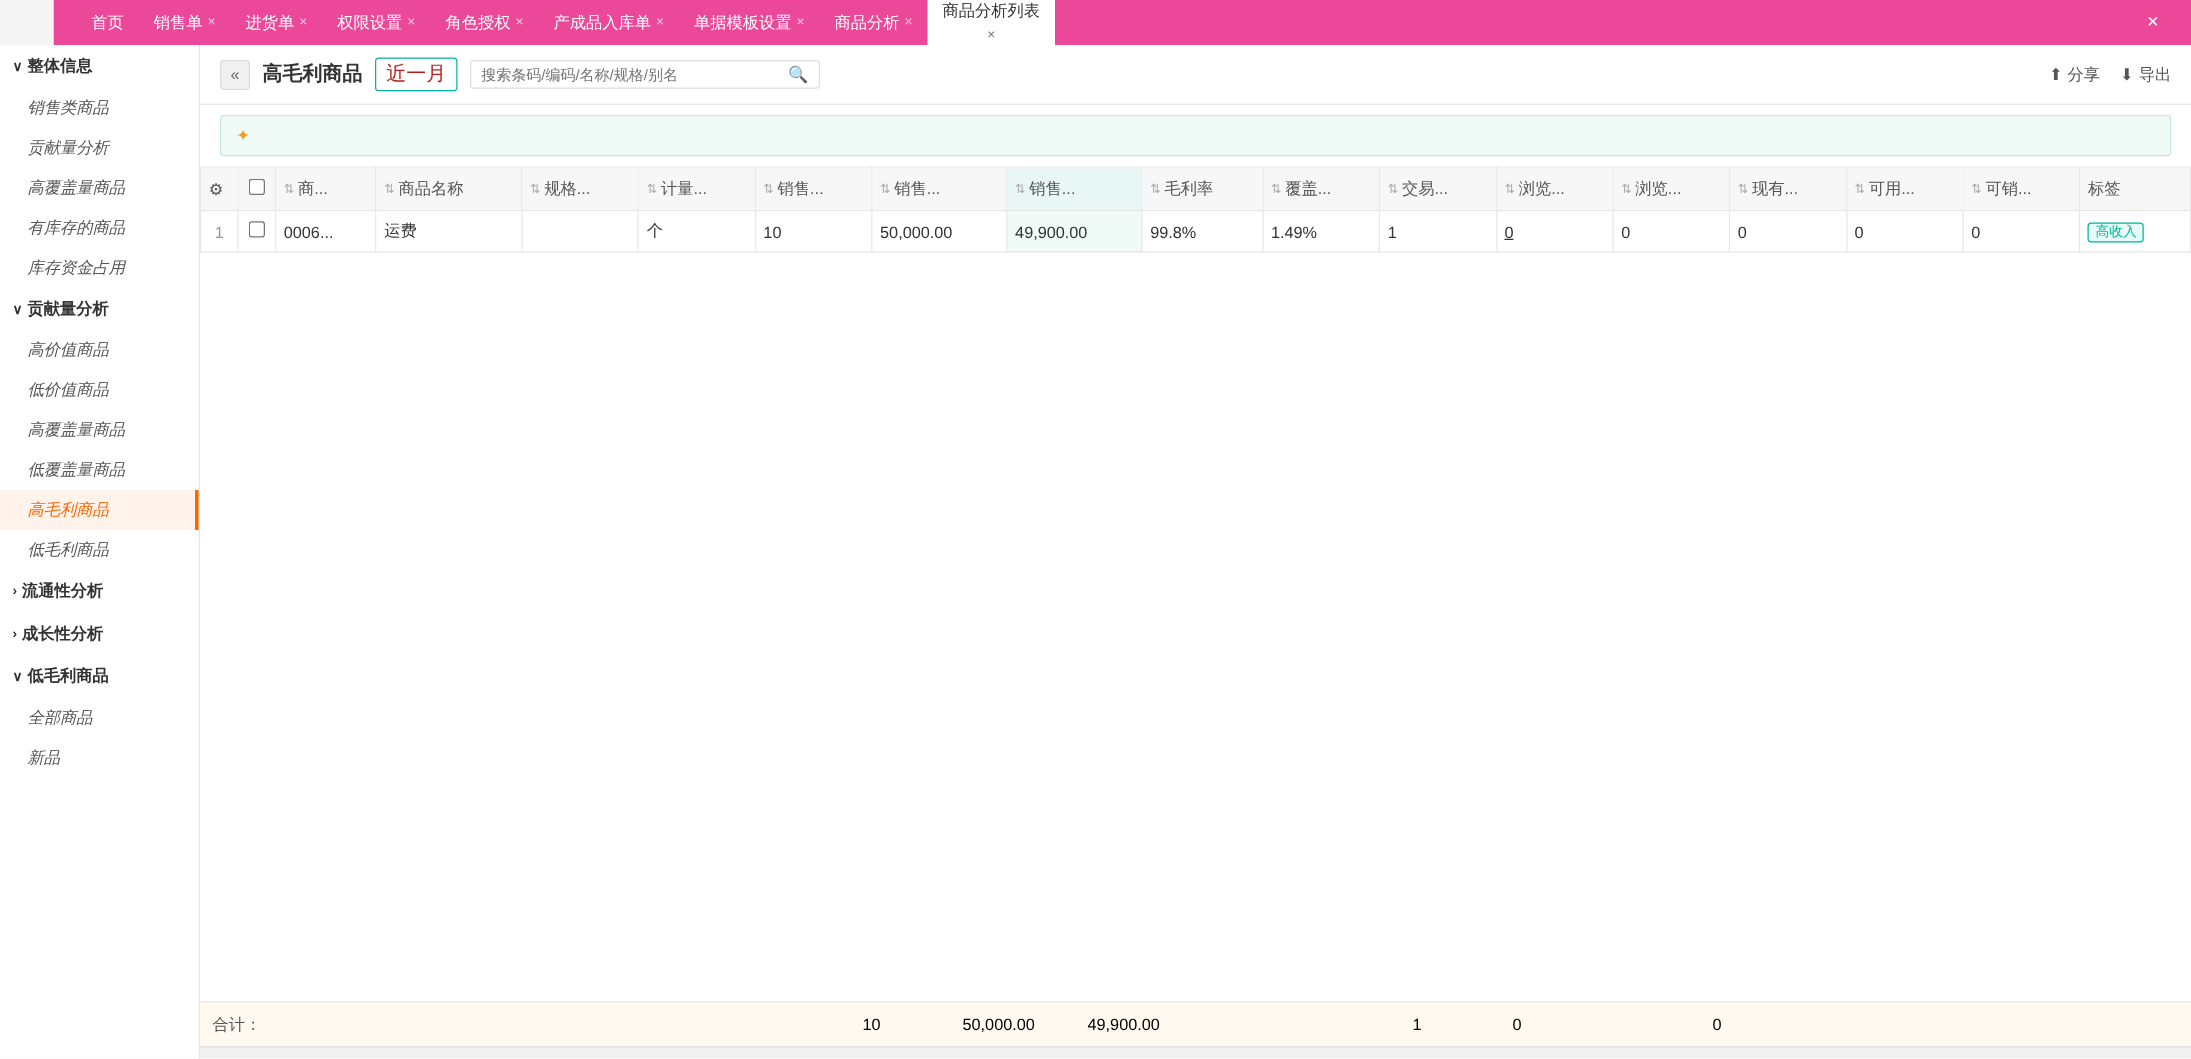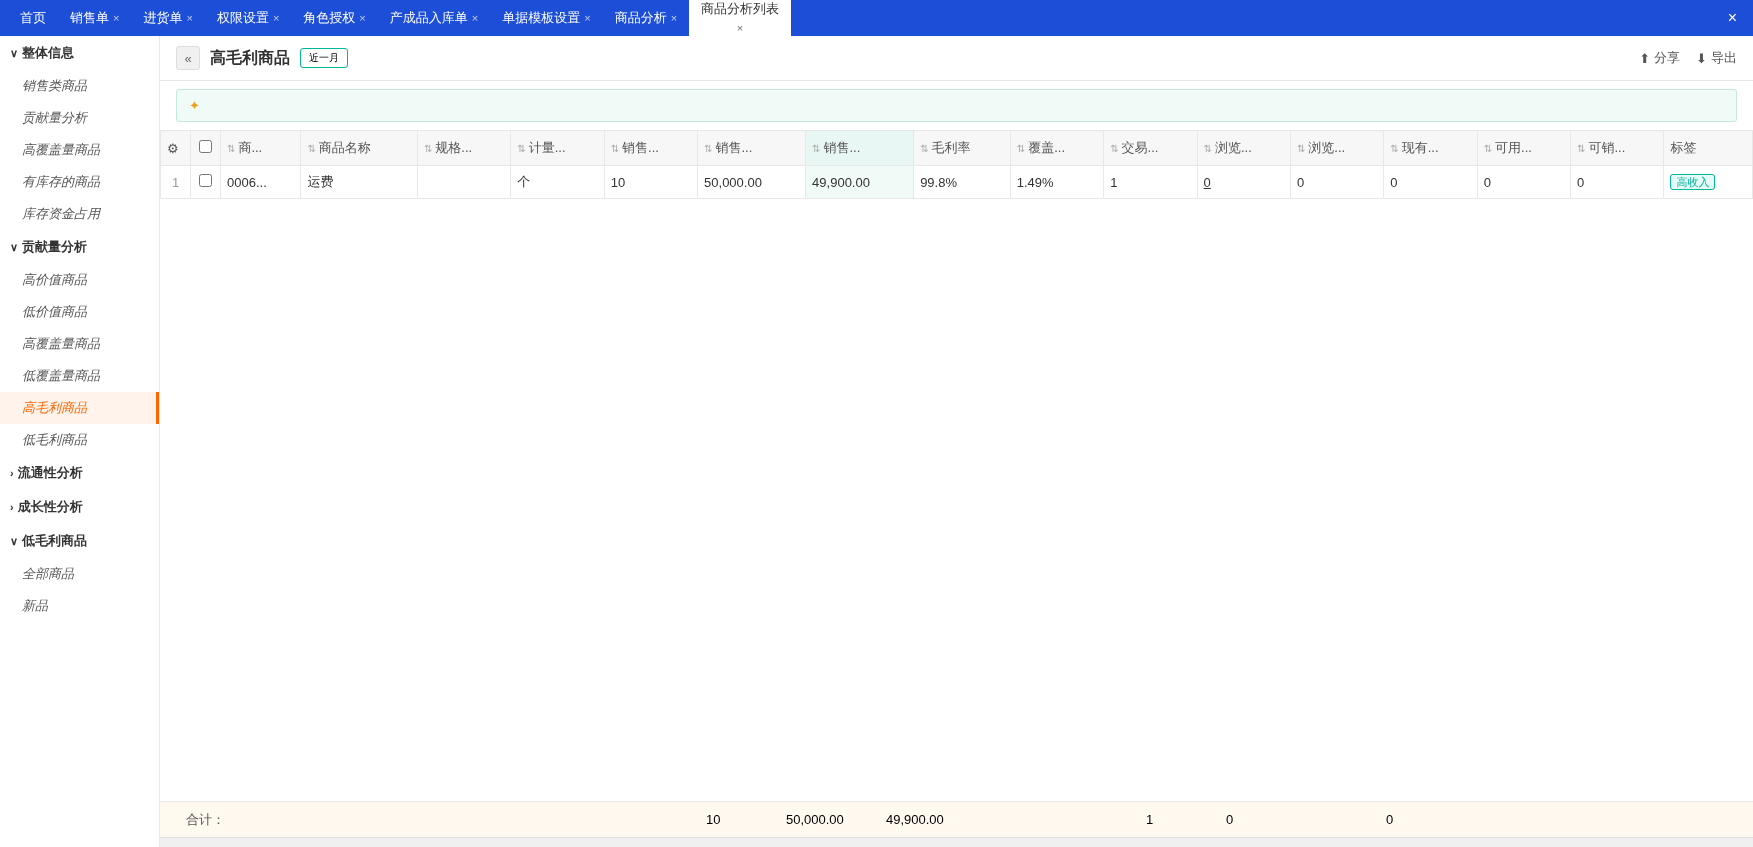--- a/index.html
+++ b/index.html
@@ -1,25 +1,26 @@
 <!DOCTYPE html>
 <html><head>
   <meta charset="utf-8">
   <style>
     * { box-sizing: border-box; margin: 0; padding: 0; font-family: 'Microsoft YaHei', Arial, sans-serif; font-size: 13px; }
     body { background: #f5f5f5; overflow: hidden; width: 1753px; height: 847px; }
 
     
     .top-nav {
-      background: #1d4ed8;
+      background: #ec4899;
       display: flex;
       align-items: center;
       height: 36px;
-      padding: 0 8px;
+      padding: 0 18px;
       color: #fff;
+      margin-left: 43px;
     }
     .nav-tab {
       display: flex;
       align-items: center;
       padding: 0 12px;
       height: 36px;
       cursor: pointer;
       white-space: nowrap;
       font-size: 13px;
       color: #fff;
@@ -115,25 +116,25 @@
       color: #666;
     }
     .content-title {
       font-size: 16px;
       font-weight: bold;
       color: #333;
     }
     .time-filter-btn {
       background: #fff;
       border: 1px solid #00b89c;
-      color: #000000;
+      color: #b91c1c;
       border-radius: 3px;
       padding: 2px 8px;
       cursor: pointer;
-      font-size: 10px;
+      font-size: 16px;
     }
     .search-box {
       display: flex;
       align-items: center;
       border: 1px solid #ddd;
       border-radius: 3px;
       padding: 3px 8px;
       flex: 1;
       max-width: 280px;
     }
@@ -223,21 +224,21 @@
       color: #333;
       cursor: pointer;
     }
 
     
     .footer-total {
       background: #fff9f0;
       border-top: 1px solid #e8e8e8;
       display: flex;
       align-items: center;
-      padding: 8px 16px;
+      padding: 8px 0;
       font-size: 12px;
       gap: 0;
       min-height: 36px;
     }
     .footer-total .label {
       width: 160px;
       color: #555;
       padding-left: 10px;
       flex-shrink: 0;
     }
@@ -371,20 +372,24 @@
   </div>
 
   <div class="content-area">
 
     <div class="content-header">
       <div class="collapse-btn">
         <span>«</span>
       </div>
       <span class="content-title">高毛利商品</span>
       <button class="time-filter-btn">近一月</button>
+      <div class="search-box">
+        <input type="text" placeholder="搜索条码/编码/名称/规格/别名" style="">
+        <span class="search-icon">🔍</span>
+      </div>
       <div class="header-actions">
         <div class="action-btn">
           <span>⬆</span>
           <span>分享</span>
         </div>
         <div class="action-btn">
           <span>⬇</span>
           <span>导出</span>
         </div>
       </div>

